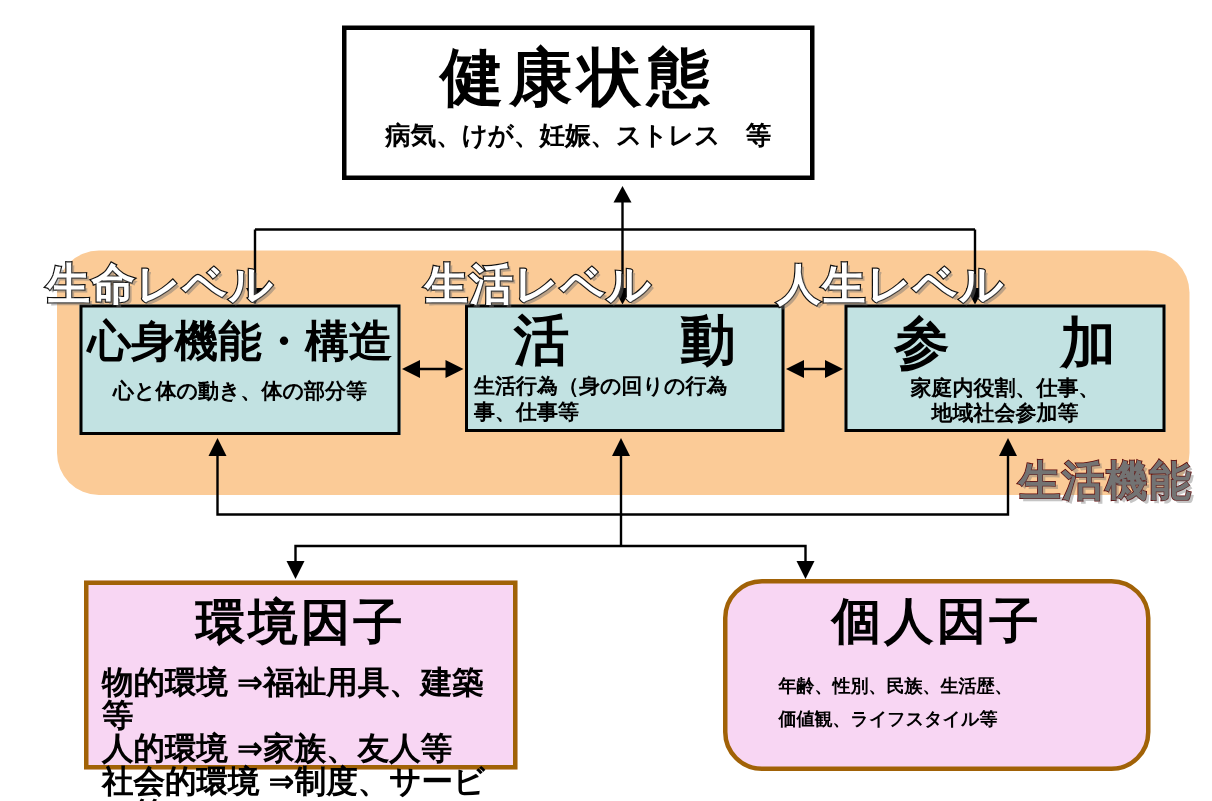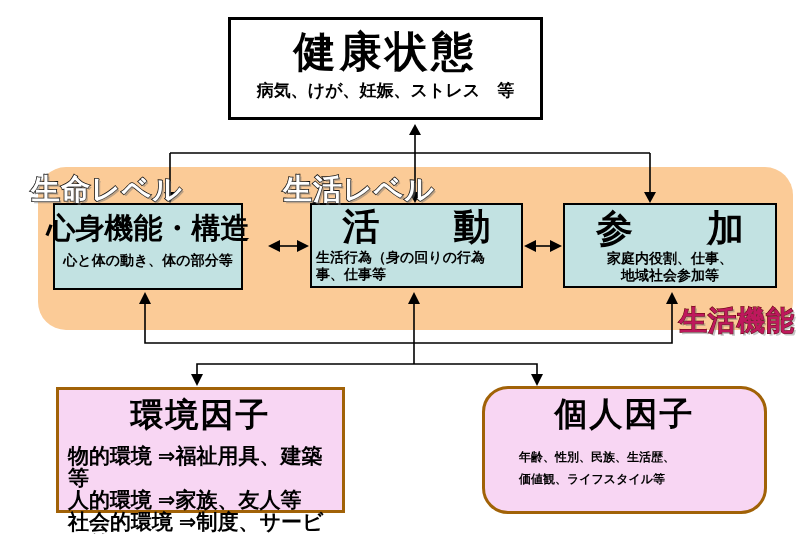--- a/index.html
+++ b/index.html
@@ -15,21 +15,21 @@
   .arrows{position:absolute;left:0;top:0;z-index:2;pointer-events:none;}
   .box{position:absolute;box-sizing:border-box;z-index:3;display:flex;flex-direction:column;align-items:center;}
   .top-box{
     left:228px;top:17px;width:315px;height:103px;background:#ffffff;border:3px solid #000;
   }
   .top-box .title{font-size:42px;letter-spacing:4px;margin-top:9px;line-height:1.1;}
   .top-box .sub{font-size:17px;margin-top:4px;}
   .mid-box{border:2px solid #000;}
   .mid-box .title{line-height:1.05;margin-top:3px;white-space:pre;}
   .mid-box .sub{font-size:14px;line-height:17px;}
-  .box1{left:53px;top:203px;width:190px;height:87px;}
+  .box1{left:53px;top:203px;width:214px;height:87px;}
   .box1 .title{font-size:29px;margin-top:8px;}
   .box1 .sub{margin-top:9px;}
   .box2{left:310px;top:203px;width:213px;height:85px;}
   .box2 .title{font-size:37px;}
   .box2 .subwrap{align-self:flex-start;text-align:left;padding-left:4px;margin-top:2px;}
   .box3{left:563px;top:203px;width:214px;height:85px;justify-content:center;}
   .box3 .title{font-size:37px;}
   .box3 .subwrap{text-align:center;margin-top:1px;}
   .pink-box{border:3px solid #a16207;}
   .pink-box .title{font-size:33px;letter-spacing:2px;margin-top:7px;line-height:1.1;}
@@ -93,20 +93,21 @@
     </g>
   </svg>
 
   <div class="box top-box">
     <div class="title">健康状態</div>
     <div class="sub">病気、けが、妊娠、ストレス　等</div>
   </div>
 
   <div class="lvl lvl1">生命レベル</div>
   <div class="lvl lvl2">生活レベル</div>
+  <div class="lvl lvl3">人生レベル</div>
 
   <div class="box mid-box box1 teal" style="background: rgb(194, 226, 226);">
     <div class="title">心身機能・構造</div>
     <div class="sub">心と体の動き、体の部分等</div>
   </div>
 
   <div class="box mid-box box2 teal" style="background: rgb(194, 226, 226);">
     <div class="title">活　　動</div>
     <div class="subwrap">
       <div class="sub">生活行為（身の回りの行為</div>
@@ -115,21 +116,21 @@
   </div>
 
   <div class="box mid-box box3 teal" style="background: rgb(194, 226, 226);">
     <div class="title">参　　加</div>
     <div class="subwrap">
       <div class="sub">家庭内役割、仕事、</div>
       <div class="sub">地域社会参加等</div>
     </div>
   </div>
 
-  <div class="func-label" style="color: #be185d;">生活機能</div>
+  <div class="func-label" style="color: #737373;">生活機能</div>
 
   <div class="box pink-box envbox pink" style="background: rgb(248, 214, 243);">
     <div class="title">環境因子</div>
     <div class="body">
       <div>物的環境 ⇒福祉用具、建築等</div>
       <div>人的環境 ⇒家族、友人等</div>
       <div>社会的環境 ⇒制度、サービス等</div>
     </div>
   </div>
 

